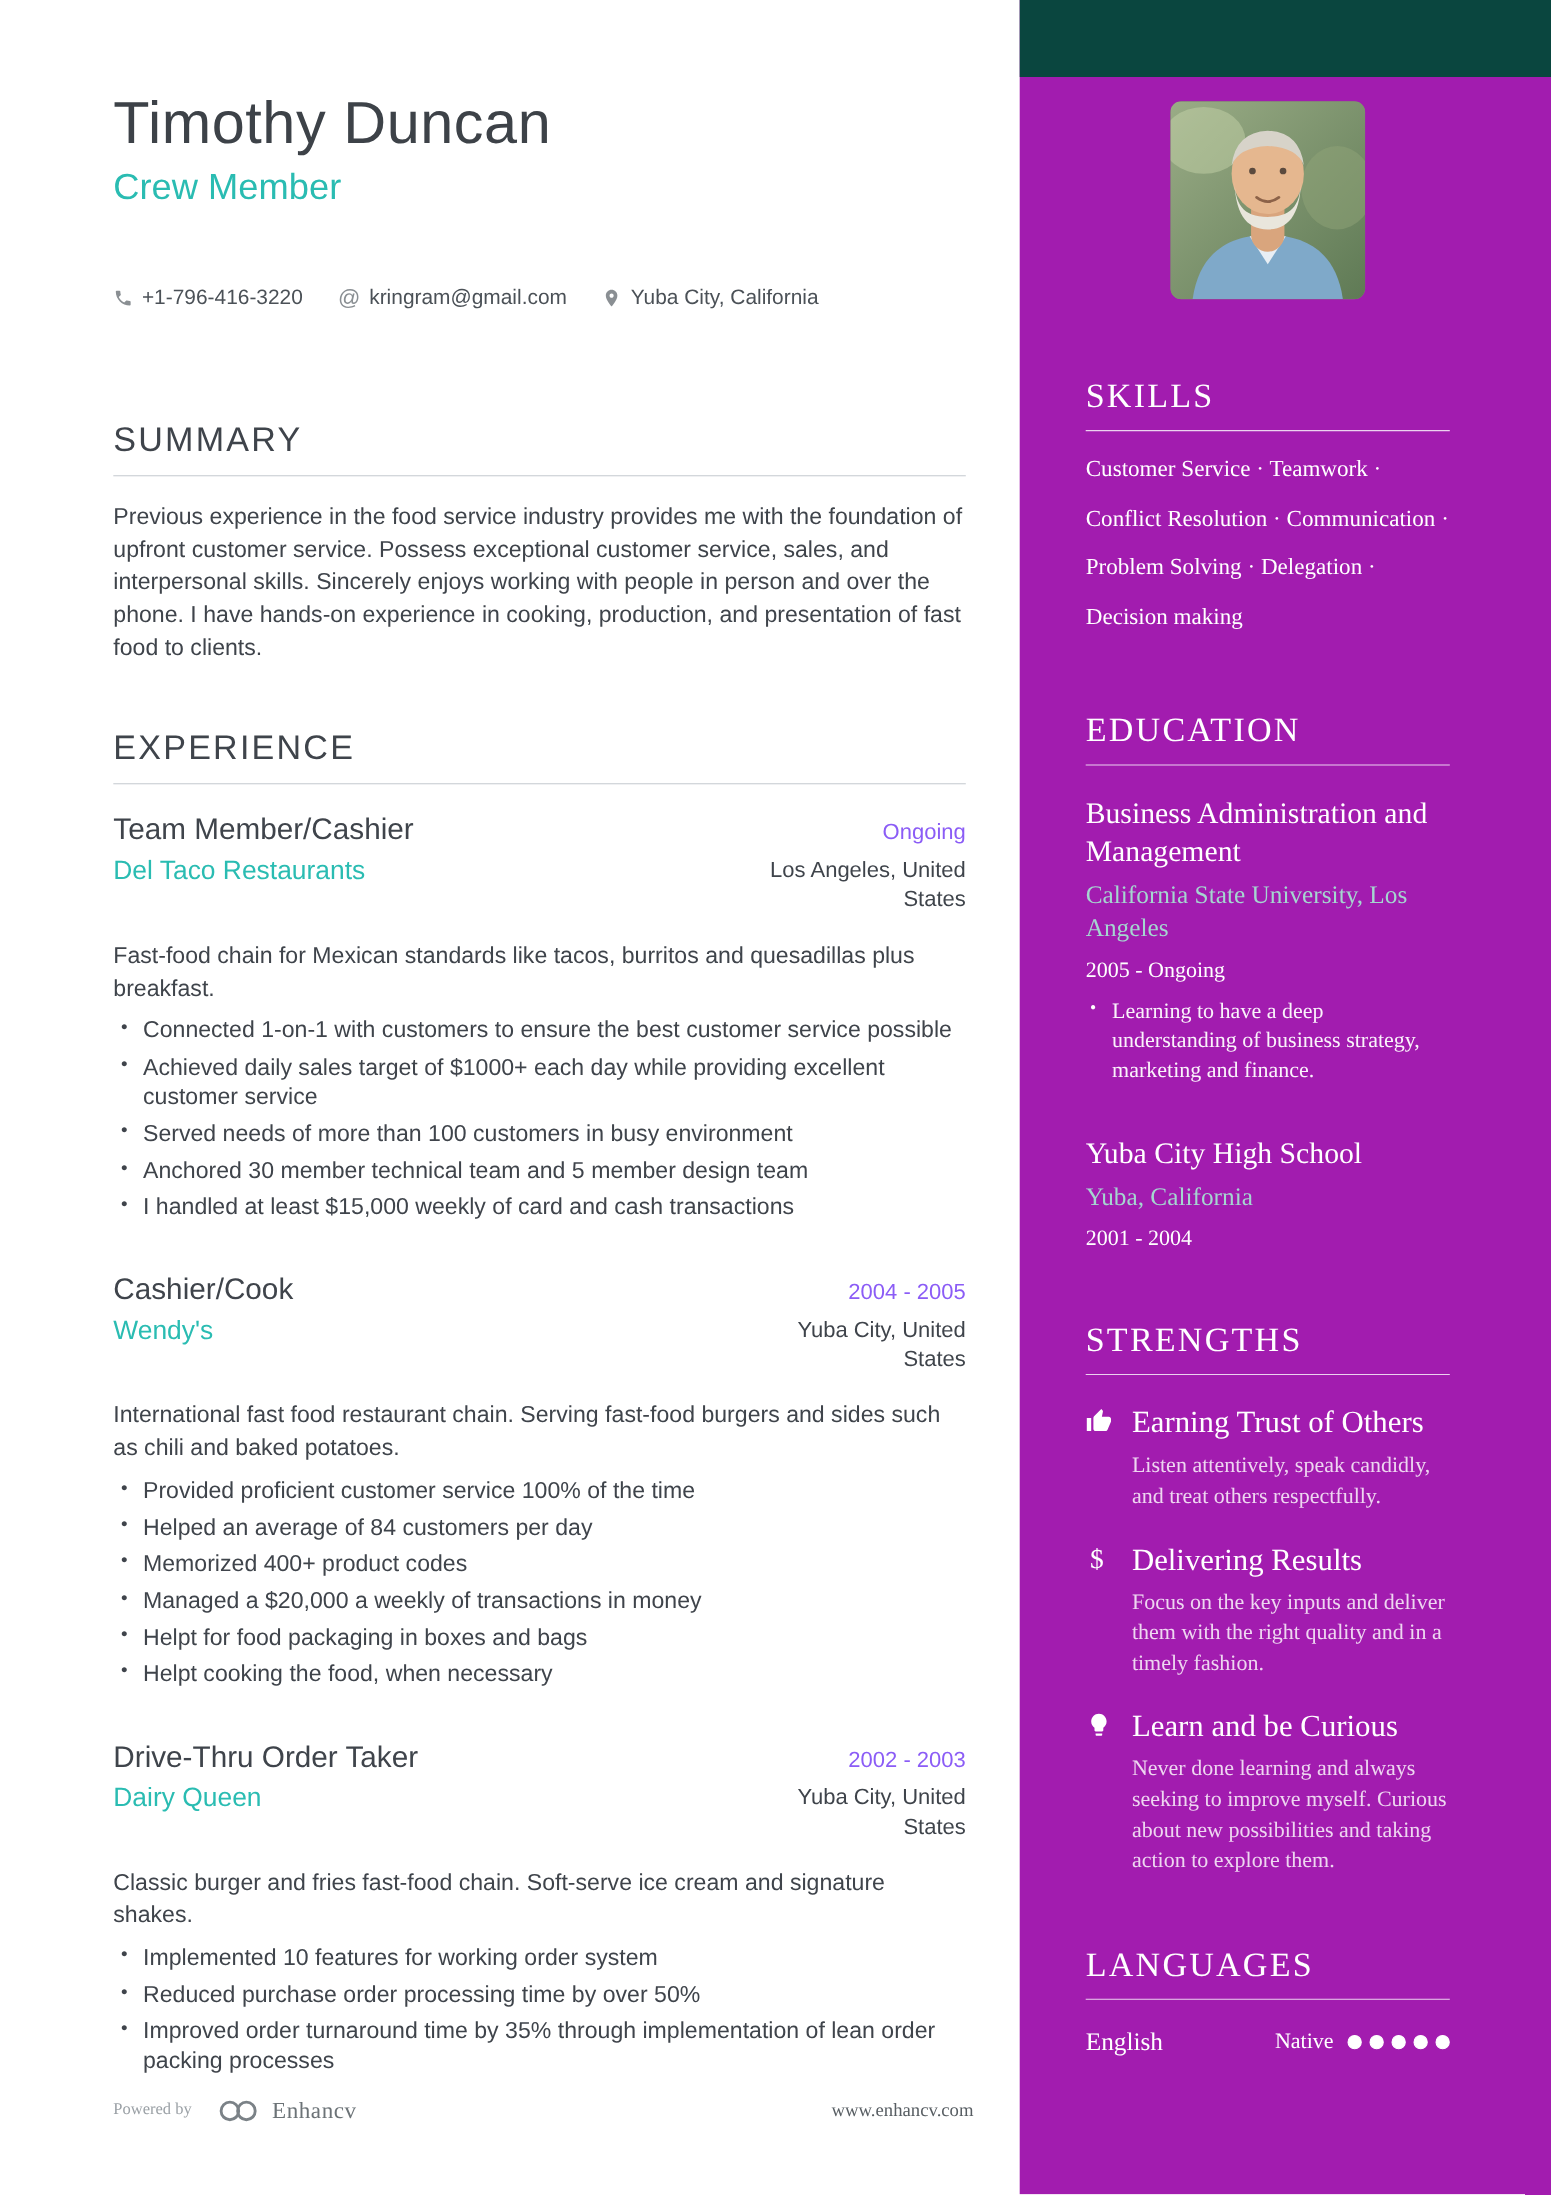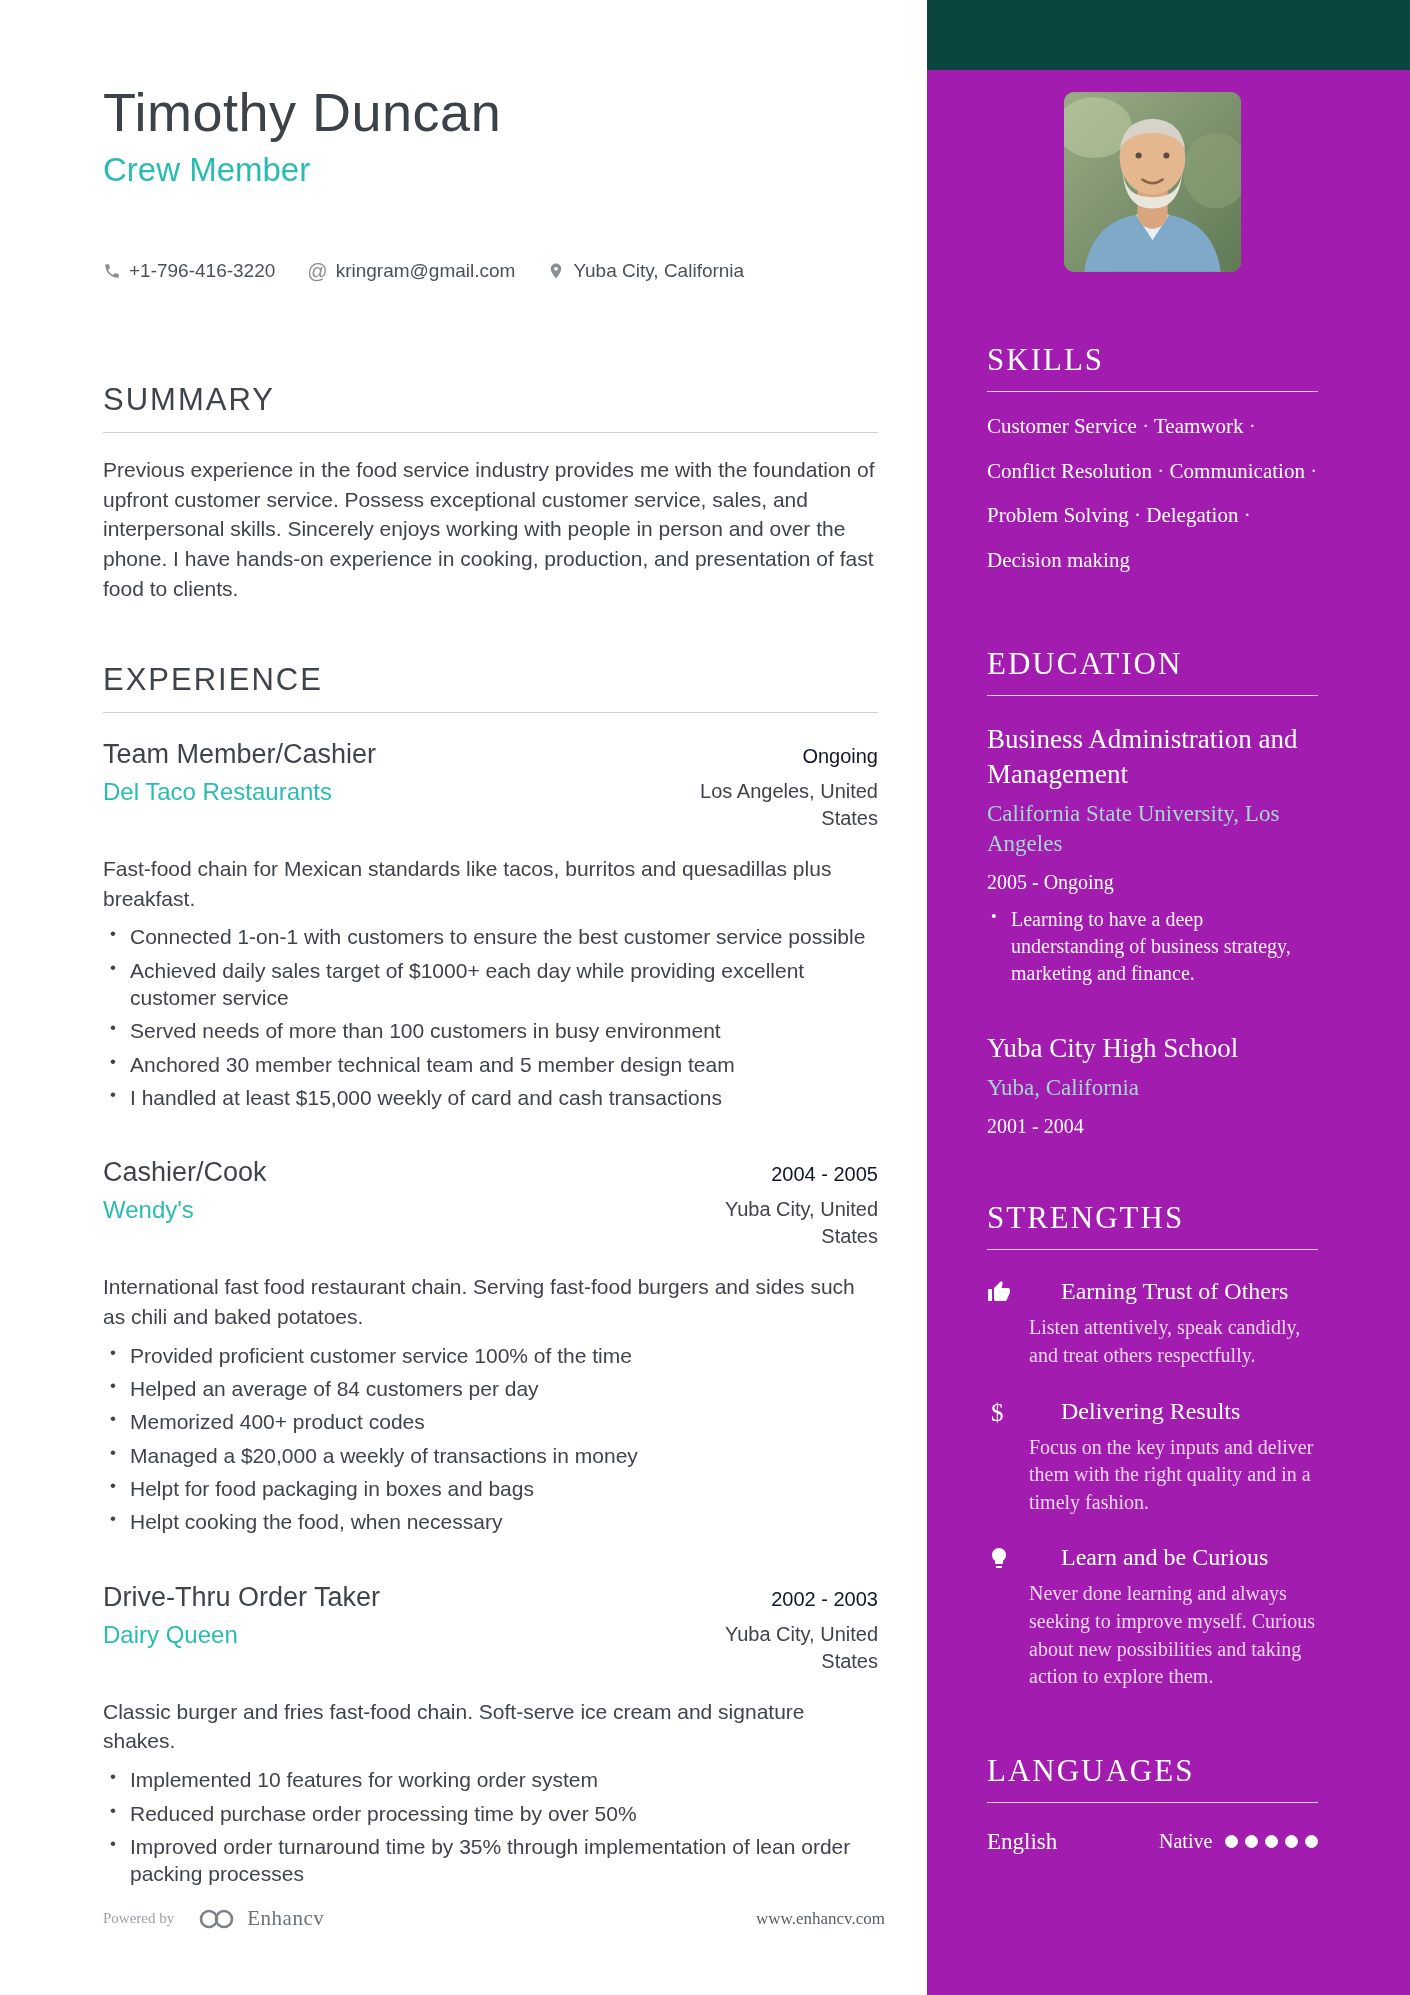--- a/index.html
+++ b/index.html
@@ -21,21 +21,21 @@
 
   .section-heading { font-size:31px; font-weight:400; letter-spacing:2px; color:#3f444b; padding-bottom:14px; border-bottom:1px solid #c9ced3; }
   .summary-section { margin-top:100px; }
   .summary-text { margin-top:22px; font-size:21px; line-height:1.42; color:#3f444b; }
 
   .experience-section { margin-top:58px; }
   .job { margin-top:26px; }
   .job + .job { margin-top:46px; }
   .job-header { display:flex; justify-content:space-between; align-items:baseline; }
   .job-role { font-size:27px; font-weight:400; color:#3f444b; }
-  .job-dates { font-size:20px; color:#0f172a; white-space:nowrap; }
+  .job-dates { font-size:20px; color:#8b5cf6; white-space:nowrap; }
   .job-sub { display:flex; justify-content:space-between; align-items:flex-start; margin-top:8px; }
   .job-company { font-size:24px; color:#2abcb2; }
   .job-location { font-size:20px; color:#3f444b; text-align:right; max-width:190px; line-height:1.35; }
   .job-desc { margin-top:22px; font-size:21px; line-height:1.42; color:#3f444b; }
   .bullets { list-style:none; margin-top:10px; }
   .bullets li { position:relative; padding-left:27px; font-size:21px; line-height:1.3; margin-top:6px; color:#3f444b; }
   .bullets li::before { content:"•"; position:absolute; left:7px; top:0; font-size:17px; color:#3f444b; }
 
   
   .sidebar { position:absolute; top:0; right:0; width:483px; height:1995px; background:#a21caf;font-family:Liberation Serif, serif; }
@@ -57,21 +57,21 @@
   .edu-dates { margin-top:12px; font-size:20px; color:#ffffff; }
   .edu-bullets { list-style:none; margin-top:12px; }
   .edu-bullets li { position:relative; padding-left:24px; font-size:20px; line-height:1.35; color:rgba(255,255,255,.95); }
   .edu-bullets li::before { content:"•"; position:absolute; left:4px; top:0; font-size:16px; color:#ffffff; }
 
   .strengths-section { margin-top:62px; }
   .strength { display:flex; gap:12px; margin-top:28px; }
   .strength-icon { flex:0 0 30px; padding-top:2px; }
   .strength-icon svg { width:24px; height:24px; fill:#ffffff; }
   .dollar-glyph { font-size:25px; color:#ffffff; line-height:1; display:inline-block; padding-left:4px; }
-  .strength-title { font-size:24px; font-weight:400; color:#ffffff;margin-left:32px; }
+  .strength-title { font-size:28px; font-weight:400; color:#ffffff; }
   .strength-text { margin-top:9px; font-size:20px; line-height:1.38; color:rgba(255,255,255,.82); }
 
   .languages-section { margin-top:62px; }
   .lang-row { display:flex; align-items:center; margin-top:26px; }
   .lang-name { font-size:23px; color:#ffffff; width:172px; }
   .lang-level { font-size:20px; color:#ffffff; }
   .lang-dots { margin-left:auto; display:flex; gap:7px; }
   .dot { width:13px; height:13px; border-radius:50%; border:1px solid #ffffff; }
   .dot.filled { background:#ffffff; }
 

